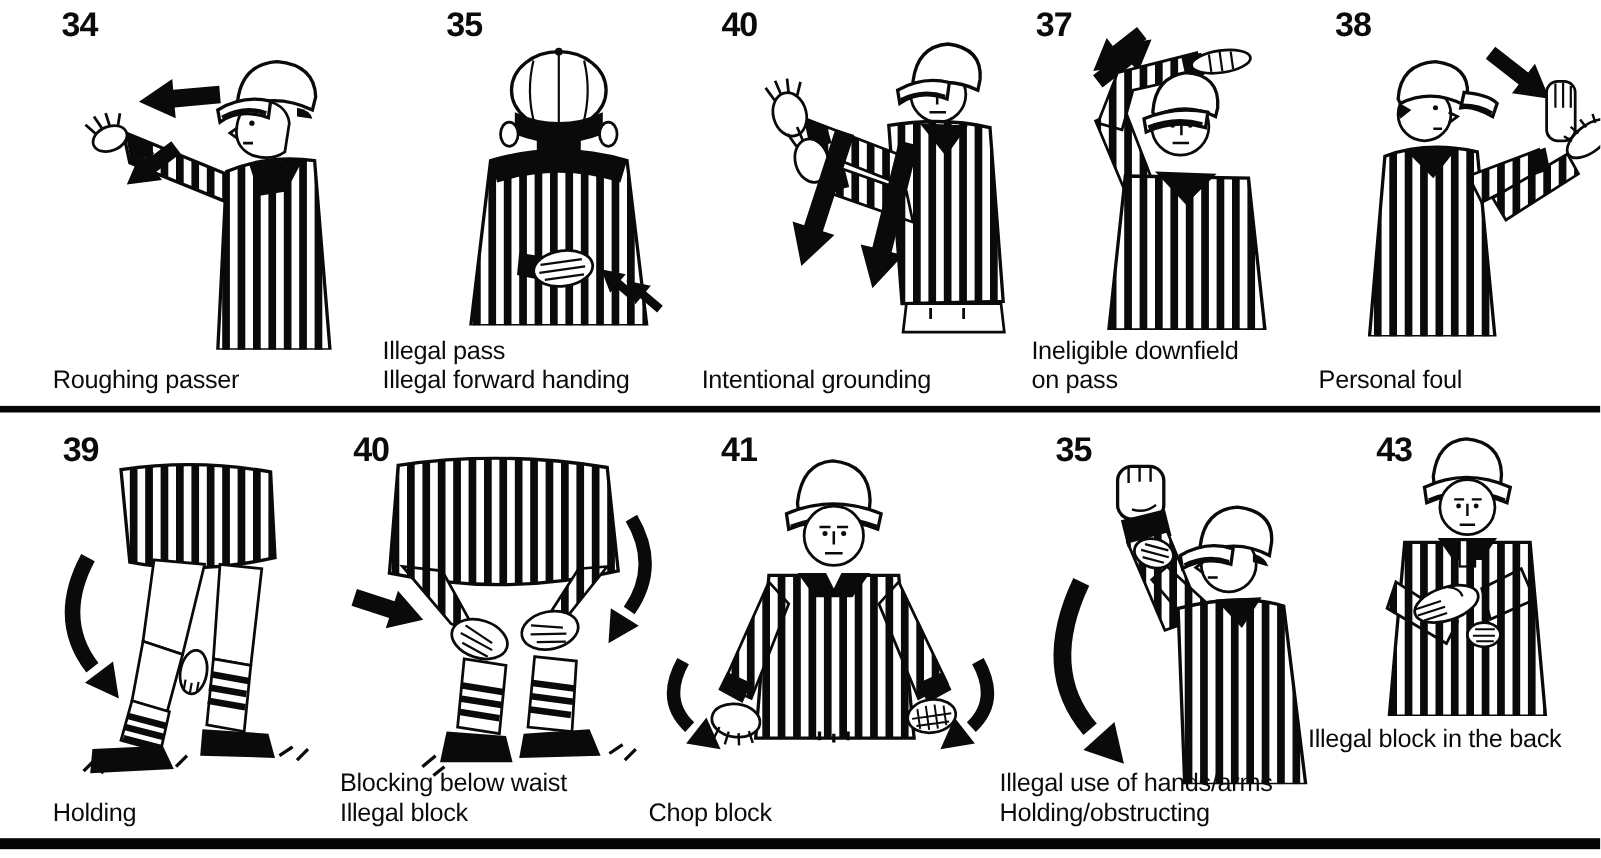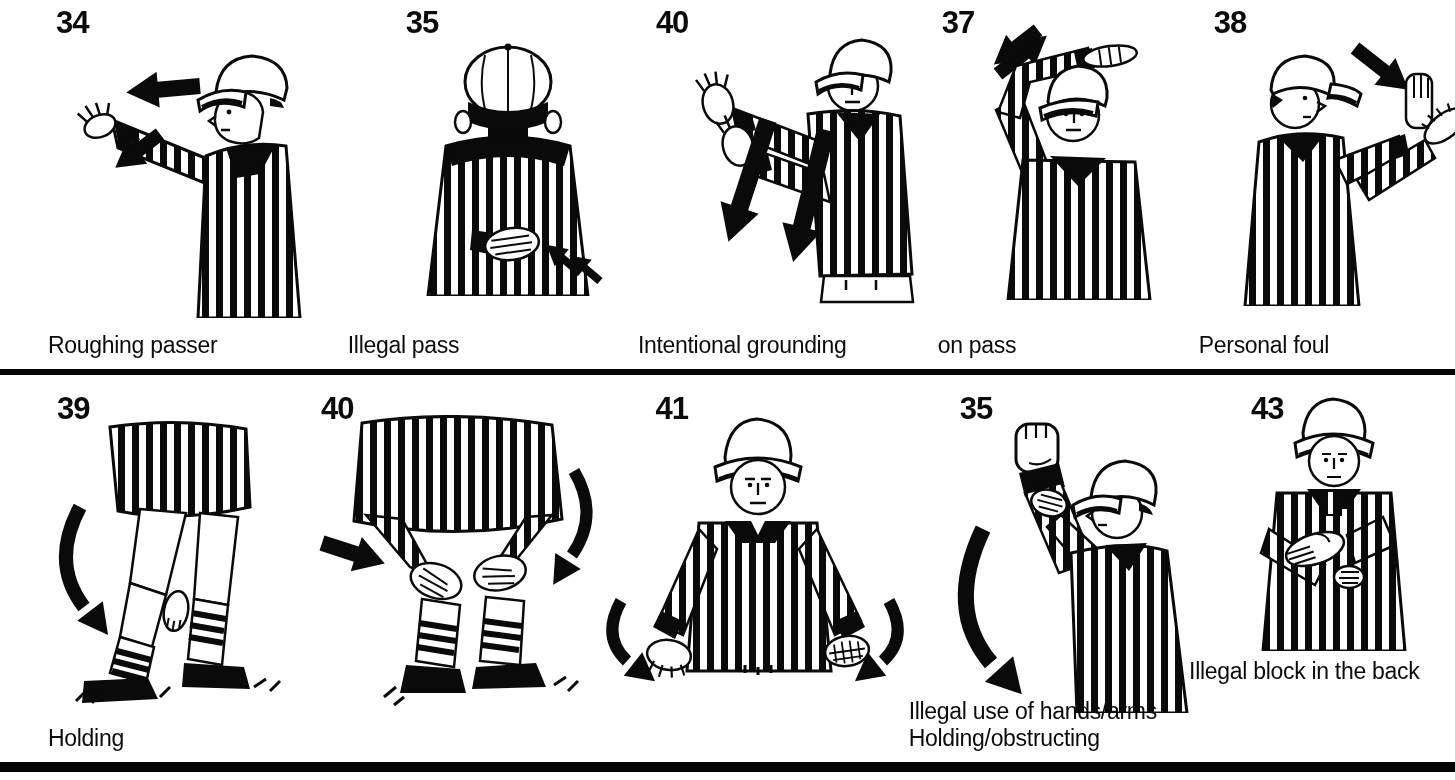--- a/index.html
+++ b/index.html
@@ -106,20 +106,21 @@
           <ellipse rx="27" ry="16" fill="#fff" stroke="#0a0a0a" stroke-width="2.5"></ellipse>
           <path d="M-20,-6 h38 M-22,1 h42 M-18,8 h36" stroke="#0a0a0a" stroke-width="2" fill="none"></path>
         </g>
         <g fill="#0a0a0a">
           <path transform="translate(186,234) rotate(-140)" d="M0,-4 L16,-4 L16,-11 L36,0 L16,11 L16,4 L0,4 Z"></path>
           <path transform="translate(212,247) rotate(-140)" d="M0,-4 L20,-4 L20,-11 L40,0 L20,11 L20,4 L0,4 Z"></path>
         </g>
       </svg>
       <div class="cap">
         <div>Illegal pass</div>
+        <div>Illegal forward handing</div>
       </div>
     </div>
 
     <div class="cell r1c3">
       <div class="num">40</div>
       <svg class="fig f36" width="300" height="282" viewBox="0 0 300 282">
         <defs>
             <pattern id="p36" width="14" height="12" patternUnits="userSpaceOnUse">
           <rect width="14" height="12" fill="#fff"></rect>
               <rect width="7" height="12" fill="#0a0a0a"></rect>
@@ -199,20 +200,21 @@
           <path d="M110,94 Q112,62 140,58 Q171,60 169,90 L167,98 Q138,84 112,98 Z" fill="#fff" stroke="#0a0a0a" stroke-width="3"></path>
           <path d="M102,100 Q130,88 160,94 L158,108 Q130,100 104,112 Z" fill="#fff" stroke="#0a0a0a" stroke-width="3"></path>
           <path d="M106,108 Q130,98 155,105" stroke="#0a0a0a" stroke-width="4" fill="none"></path>
         </g>
         <g>
           <path d="M85,152 L197,154 L212,292 L70,292 Z" fill="url(#p37)" stroke="#0a0a0a" stroke-width="3"></path>
           <polygon points="112,148 168,150 140,178" fill="#0a0a0a"></polygon>
         </g>
       </svg>
       <div class="cap">
+        <div>Ineligible downfield</div>
         <div>on pass</div>
       </div>
     </div>
 
     <div class="cell r1c5">
       <div class="num">38</div>
       <svg class="fig f38" width="250" height="288" viewBox="0 0 250 288">
         <defs>
             <pattern id="p38" width="14" height="12" patternUnits="userSpaceOnUse">
           <rect width="14" height="12" fill="#fff"></rect>
@@ -326,20 +328,24 @@
           <ellipse rx="26" ry="17" fill="#fff" stroke="#0a0a0a" stroke-width="2.5"></ellipse>
           <path d="M-16,-8 l28,8 M-18,0 l32,6 M-14,8 l26,5" stroke="#0a0a0a" stroke-width="2" fill="none"></path>
         </g>
         <g fill="#0a0a0a">
           <path transform="translate(8,128) rotate(18)" d="M0,-8 L36,-8 L36,-18 L66,0 L36,18 L36,8 L0,8 Z"></path>
           <path d="M260,56 Q286,100 258,140" fill="none" stroke="#0a0a0a" stroke-width="12"></path>
           <path transform="translate(254,146) rotate(122)" d="M0,-15 L28,0 L0,15 Z"></path>
         </g>
         <path d="M70,282 l12,-10 M240,270 l12,-8 M254,276 l10,-10 M80,290 l10,-8" stroke="#0a0a0a" stroke-width="3" fill="none"></path>
       </svg>
+      <div class="cap">
+        <div>Blocking below waist</div>
+        <div>Illegal block</div>
+      </div>
     </div>
 
     <div class="cell r2c3">
       <div class="num">41</div>
       <svg class="fig f41" width="320" height="300" viewBox="0 0 320 300">
         <defs>
             <pattern id="p41" width="14" height="12" patternUnits="userSpaceOnUse">
           <rect width="14" height="12" fill="#fff"></rect>
               <rect width="7" height="12" fill="#0a0a0a"></rect>
             </pattern>
@@ -376,20 +382,23 @@
           <ellipse rx="22" ry="15" fill="#fff" stroke="#0a0a0a" stroke-width="2.5"></ellipse>
           <path d="M-12,-8 v18 M-4,-10 v22 M4,-10 v22 M12,-8 v18 M-18,0 h36 M-15,7 h30" stroke="#0a0a0a" stroke-width="1.8" fill="none"></path>
         </g>
         <g fill="#0a0a0a">
           <path d="M26,192 Q6,228 32,252" fill="none" stroke="#0a0a0a" stroke-width="12"></path>
           <path transform="translate(38,255) rotate(38)" d="M0,-15 L28,0 L0,15 Z"></path>
           <path d="M294,192 Q314,228 288,252" fill="none" stroke="#0a0a0a" stroke-width="12"></path>
           <path transform="translate(282,255) rotate(142)" d="M0,-15 L28,0 L0,15 Z"></path>
         </g>
       </svg>
+      <div class="cap">
+        <div>Chop block</div>
+      </div>
     </div>
 
     <div class="cell r2c4">
       <div class="num">35</div>
       <svg class="fig f42" width="300" height="302" viewBox="0 0 300 302">
         <defs>
             <pattern id="p42" width="14" height="12" patternUnits="userSpaceOnUse">
           <rect width="14" height="12" fill="#fff"></rect>
               <rect width="7" height="12" fill="#0a0a0a"></rect>
             </pattern>

